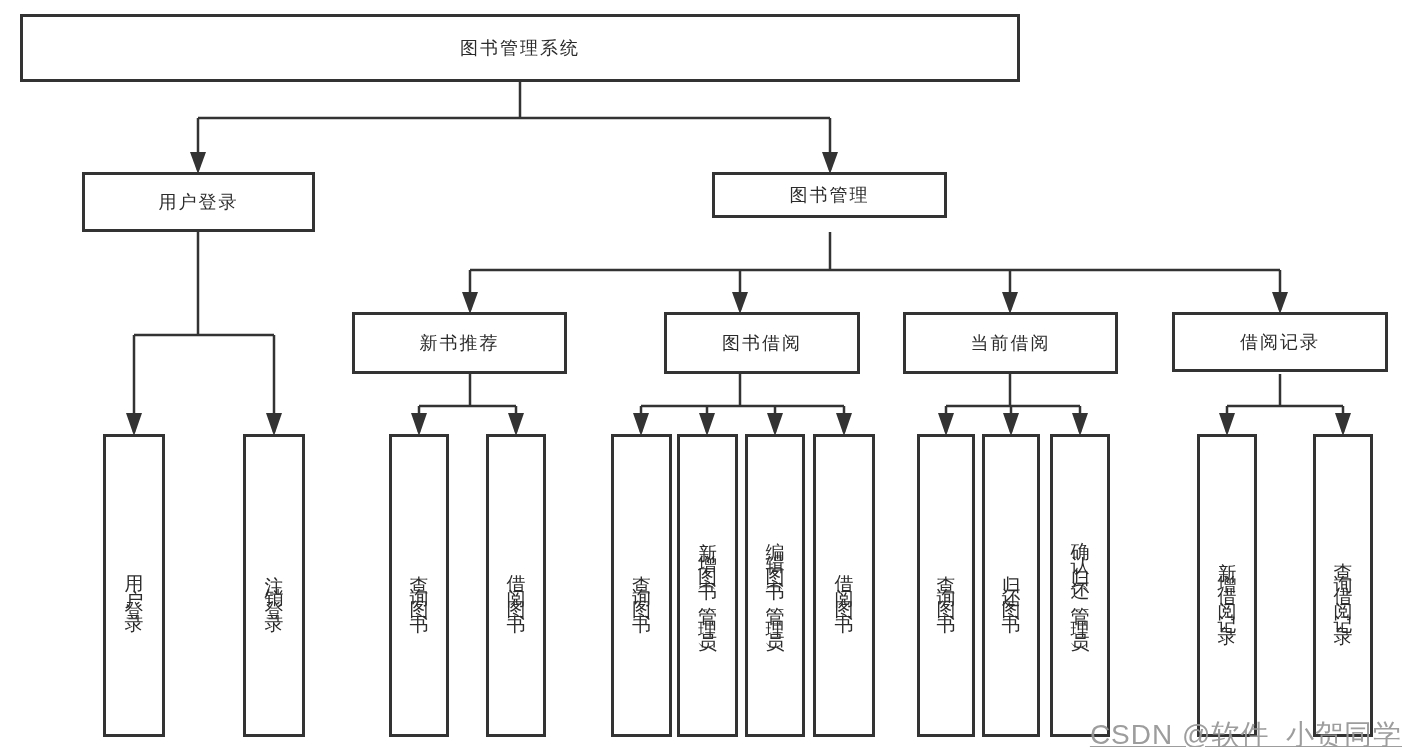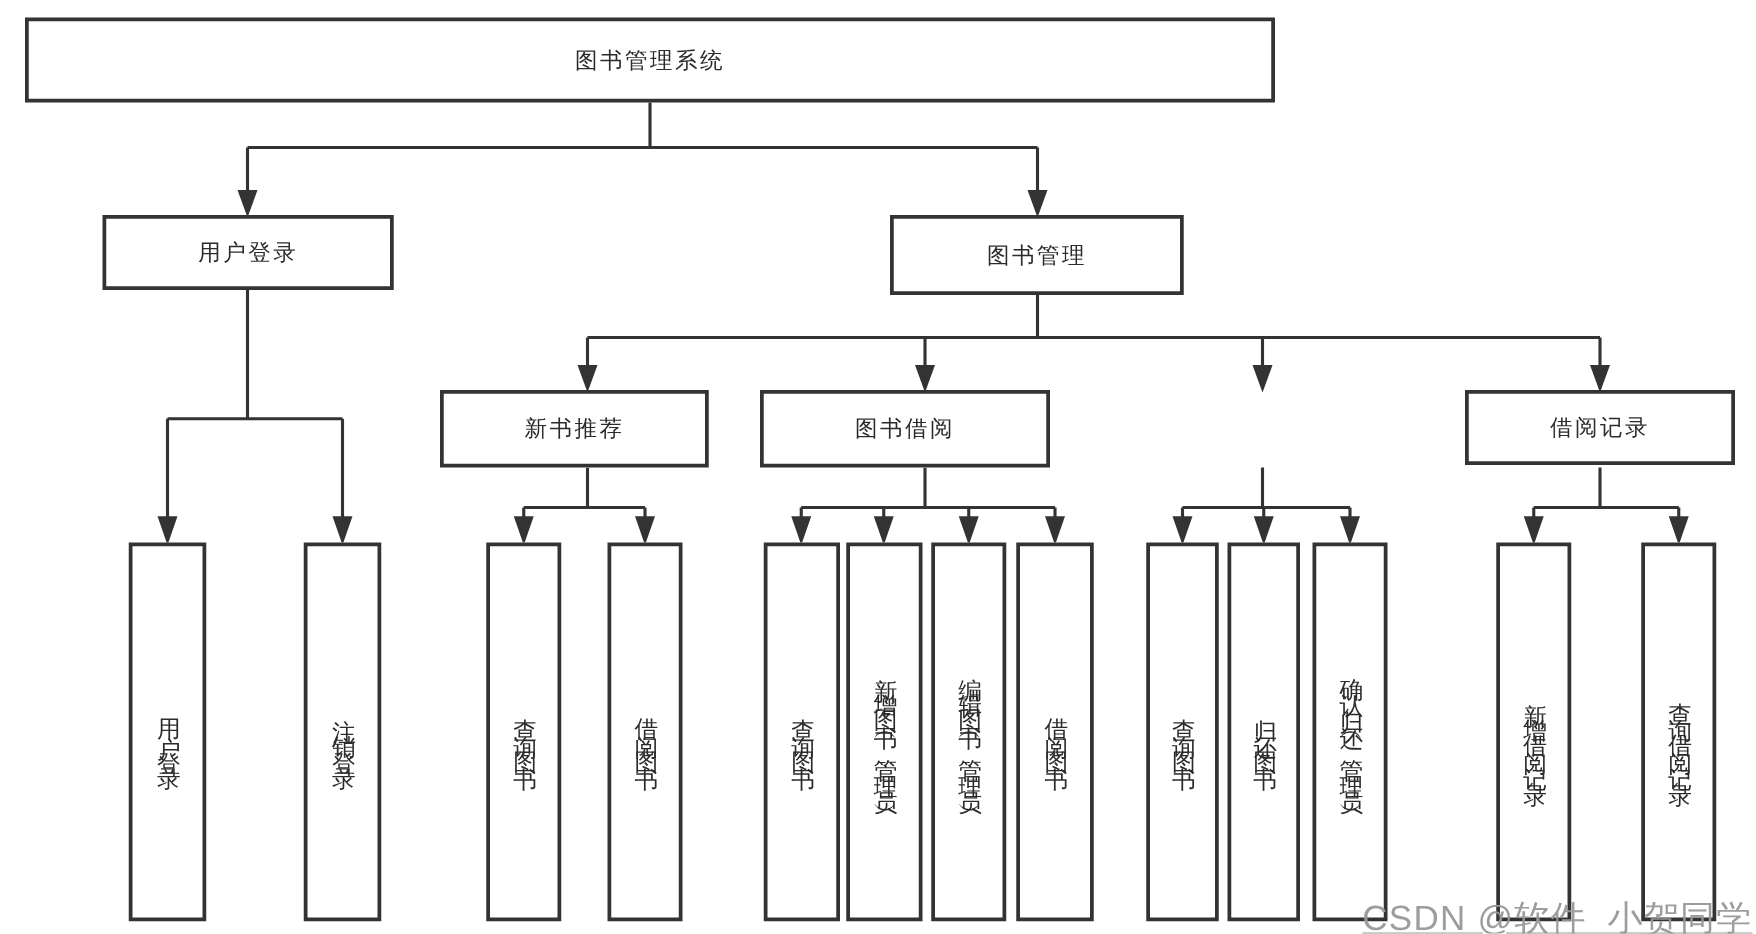--- a/index.html
+++ b/index.html
@@ -60,23 +60,23 @@
     font-size: 28px;
     letter-spacing: 1px;
     color: rgba(152, 152, 152, 0.95);
     z-index: 2;
     white-space: nowrap;
     text-decoration: underline;
   }
   
   .n-root { left: 20px;  top: 14px;  width: 1000px; height: 68px; }
   .n-l2a  { left: 82px;  top: 172px; width: 233px;  height: 60px; }
-  .n-l2b  { left: 712px; top: 172px; width: 235px;  height: 64px; }
+  .n-l2b  { left: 712px; top: 172px; width: 235px;  height: 46px; }
   .n-l3a  { left: 352px; top: 312px; width: 215px;  height: 62px; }
-  .n-l3b  { left: 608px; top: 312px; width: 232px;  height: 62px; }
+  .n-l3b  { left: 664px; top: 312px; width: 196px;  height: 62px; }
   .n-l3c  { left: 903px; top: 312px; width: 215px;  height: 62px; }
   .n-l3d  { left: 1172px;top: 312px; width: 216px;  height: 60px; }
   .lf-1  { left: 103px;  width: 62px; }
   .lf-2  { left: 243px;  width: 62px; }
   .lf-3  { left: 389px;  width: 60px; }
   .lf-4  { left: 486px;  width: 60px; }
   .lf-5  { left: 611px;  width: 61px; }
   .lf-6  { left: 677px;  width: 61px; }
   .lf-7  { left: 745px;  width: 60px; }
   .lf-8  { left: 813px;  width: 62px; }
@@ -160,20 +160,21 @@
     </g>
   </svg>
 
   <div class="node n-root">图书管理系统</div>
 
   <div class="node n-l2a">用户登录</div>
   <div class="node n-l2b">图书管理</div>
 
   <div class="node n-l3a">新书推荐</div>
   <div class="node n-l3b">图书借阅</div>
+  <div class="node n-l3c">当前借阅</div>
   <div class="node n-l3d">借阅记录</div>
 
   <div class="leaf lf-1">用户登录</div>
   <div class="leaf lf-2">注销登录</div>
 
   <div class="leaf lf-3">查询图书</div>
   <div class="leaf lf-4">借阅图书</div>
 
   <div class="leaf lf-5">查询图书</div>
   <div class="leaf lf-6">新增图书（管理员）</div>

